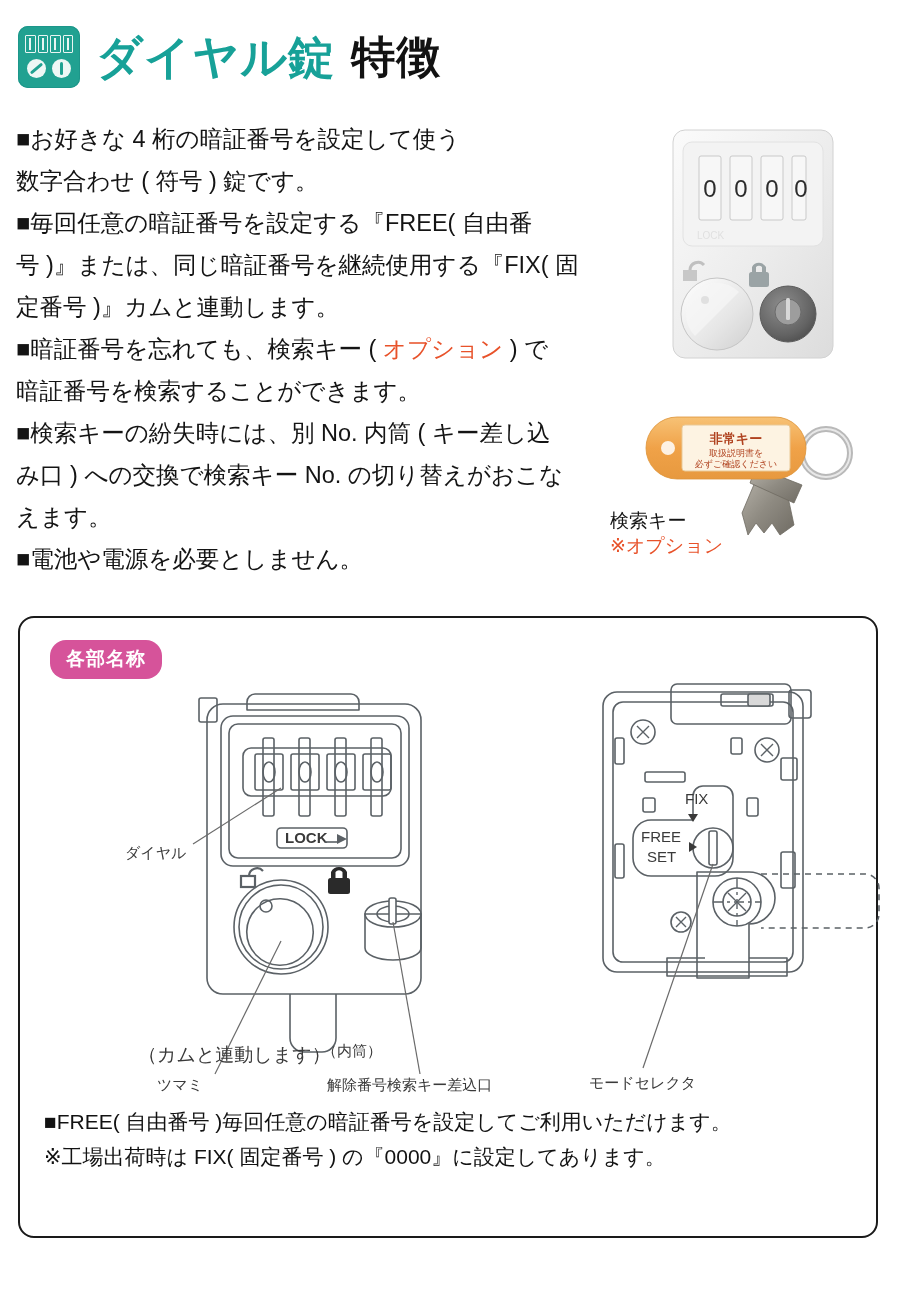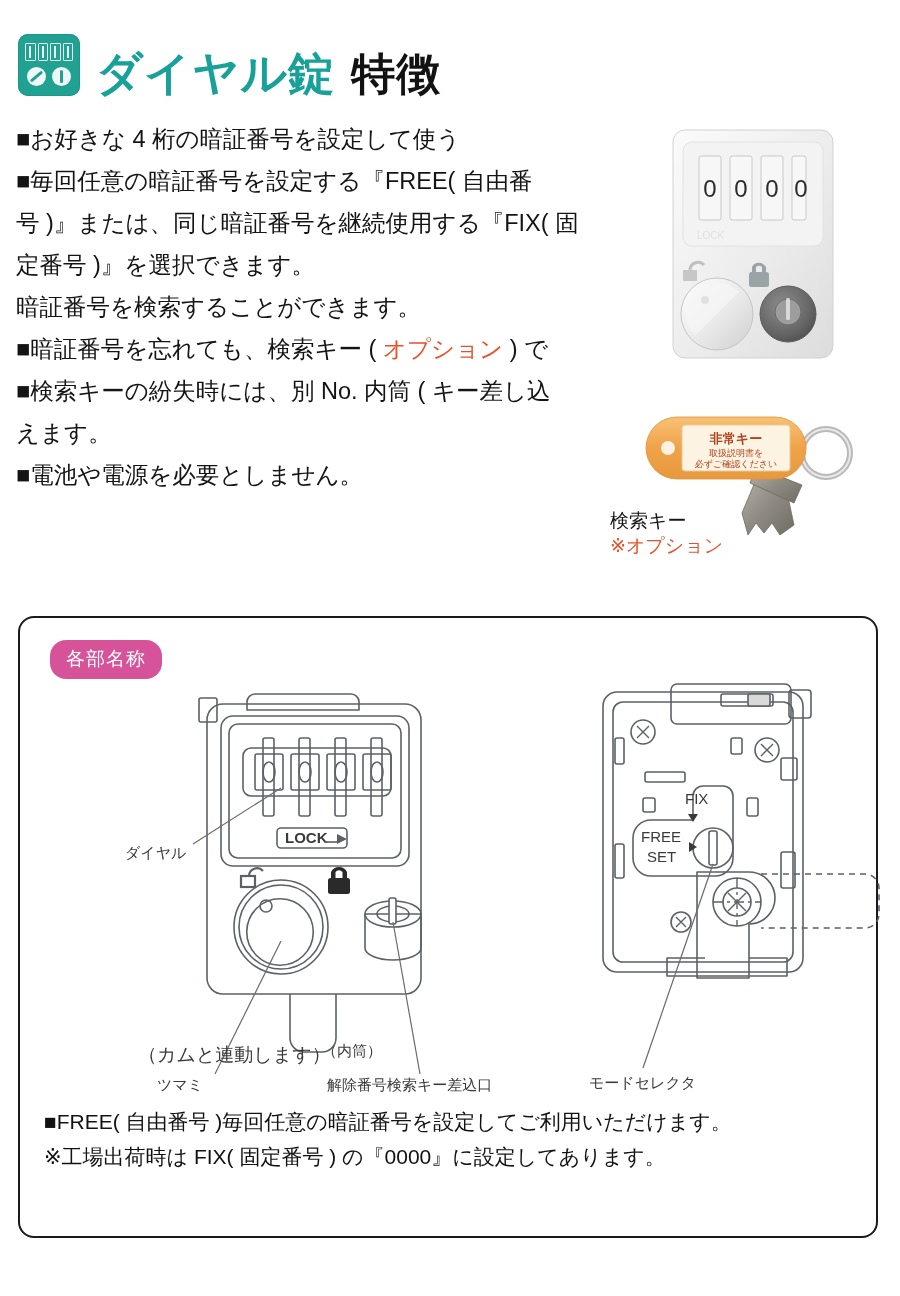--- a/index.html
+++ b/index.html
@@ -17,21 +17,21 @@
   }
 
   
   .header {
     position: absolute;
     left: 18px;
     top: 18px;
     width: 864px;
     height: 78px;
     display: flex;
-    align-items: flex-end;
+    align-items: center;
     gap: 16px;
   }
   .brand-icon {
     width: 62px;
     height: 62px;
     border-radius: 10px;
     background: #21a191;
     position: relative;
     flex: 0 0 auto;
     box-shadow: inset 0 0 0 1px #1d968a;
@@ -166,21 +166,21 @@
     box-sizing: border-box;
     background: #ffffff;
   }
   .badge {
     position: absolute;
     left: 30px;
     top: 22px;
     background: #d6539a;
     color: #ffffff;
     font-size: 19px;
-    font-weight: 400;
+    font-weight: 700;
     padding: 6px 16px 7px;
     border-radius: 16px;
     letter-spacing: 1px;
   }
   .diagram-left {
     position: absolute;
     left: 95px;
     top: 58px;
     width: 430px;
     height: 420px;
@@ -225,29 +225,31 @@
     <div class="knob"></div>
     <div class="cyl"></div>
   </div>
   <div class="title-main">ダイヤル錠</div>
   <div class="title-sub">特徴</div>
 </div>
 
 <div class="features">
 
   <p>■お好きな 4 桁の暗証番号を設定して使う</p>
+  <p>数字合わせ ( 符号 ) 錠です。</p>
 
   <p><span>■毎回任意の暗証番号を設定する『</span><span class="b">FREE( 自由番</span></p>
   <p><span class="b">号 )</span><span>』または、同じ暗証番号を継続使用する『</span><span class="b">FIX( 固</span></p>
-  <p><span class="b">定番号 )</span><span>』を選択できます。</span></p>
-
+  <p><span class="b">定番号 )</span><span>』カムと連動します。</span></p>
+
+  <p><span>■暗証番号を忘れても、検索キー ( </span><span class="accent">オプション</span><span> ) で</span></p>
   <p>暗証番号を検索することができます。</p>
-  <p><span>■暗証番号を忘れても、検索キー ( </span><span class="accent">オプション</span><span> ) で</span></p>
 
   <p>■検索キーの紛失時には、別 No. 内筒 ( キー差し込</p>
+  <p>み口 ) への交換で検索キー No. の切り替えがおこな</p>
   <p>えます。</p>
 
   <p>■電池や電源を必要としません。</p>
 </div>
 
 <div class="photo-lock">
   <svg width="200" height="250" viewBox="0 0 200 250">
     <defs>
       <linearGradient id="bodyG" x1="0" y1="0" x2="1" y2="1">
         <stop offset="0%" stop-color="#fbfbfb"></stop>

